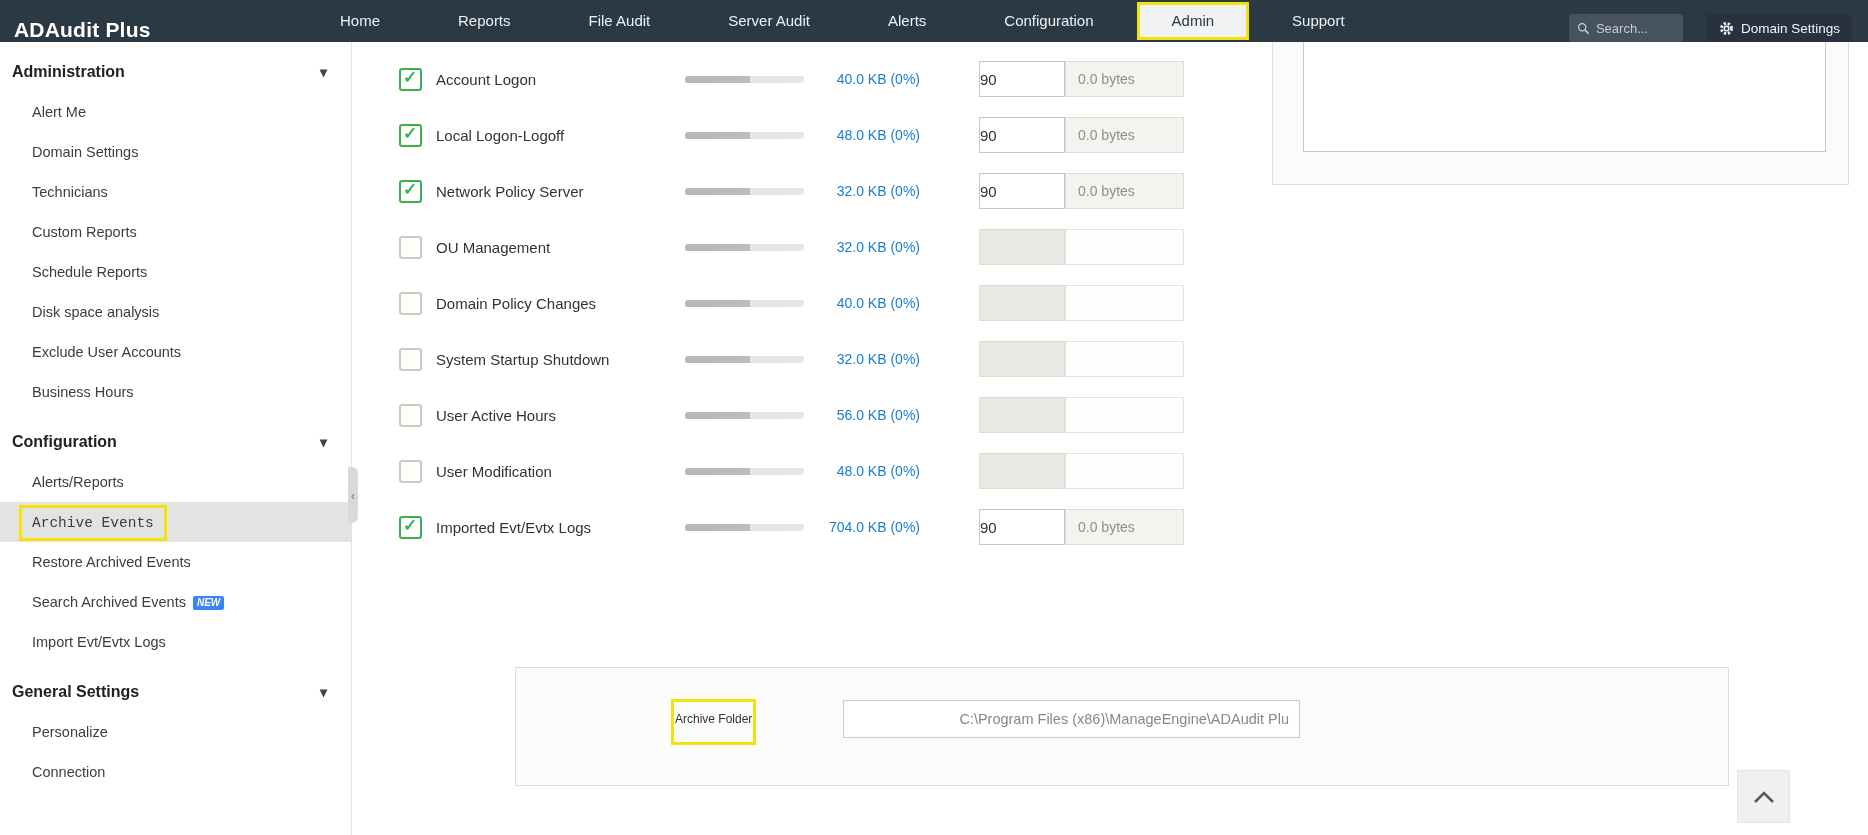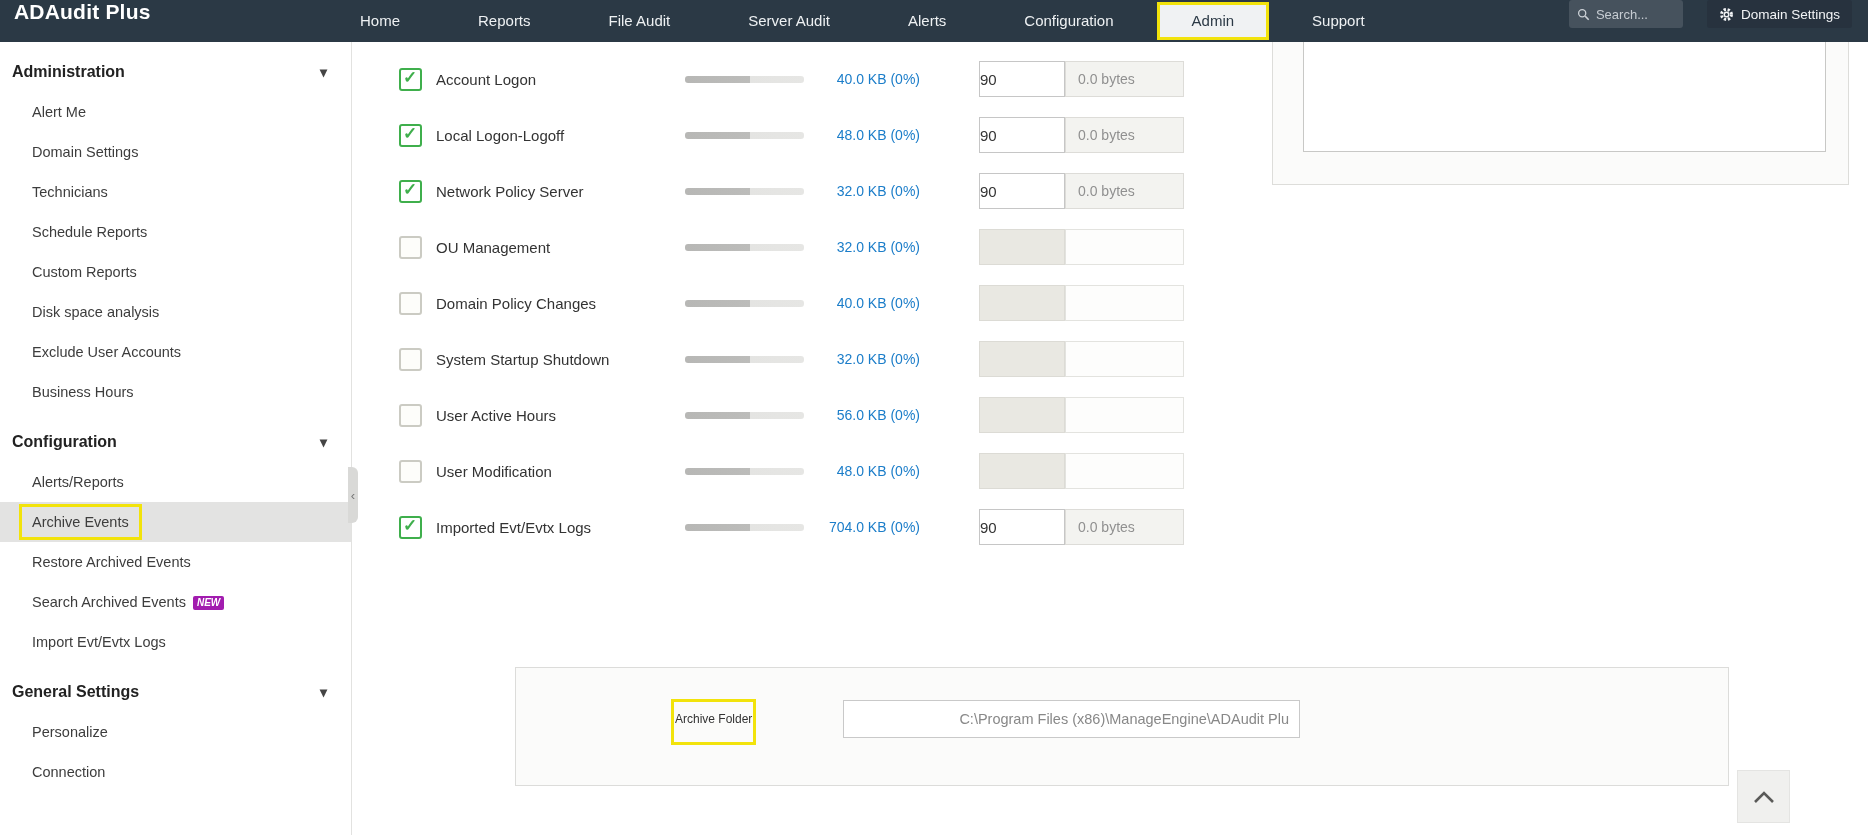--- a/index.html
+++ b/index.html
@@ -8,21 +8,21 @@
     position: relative;
     font-family: "Liberation Sans", sans-serif;
     background: #ffffff;
     overflow: hidden;
     color: #333;
   }
 
   
   .header {
     position: absolute; top:0; left:0; right:0; height:42px;
-    background:#2b3945; display:flex; align-items:flex-start;gap:20px;
+    background:#2b3945; display:flex; align-items:flex-end;
   }
   .logo {
     width:308px; padding-left:14px; color:#fff;
     font-size:21px; font-weight:bold; letter-spacing:.2px;
   }
   .nav { display:flex; align-items:center; gap:14px; height:42px; }
   .nav-item {
     padding:0 32px; height:42px; line-height:42px;
     color:#eef1f3; font-size:15px; cursor:pointer; white-space:nowrap;
   }
@@ -56,26 +56,26 @@
     font-size:16px; font-weight:bold; color:#222; cursor:pointer;
     display:flex; justify-content:space-between; align-items:center;
   }
   .side-header .chev { color:#444; font-size:14px; }
   .side-item {
     height:40px; line-height:40px; padding-left:32px; font-size:14.5px;
     color:#3d3d3d; cursor:pointer; white-space:nowrap;
   }
   .side-item.selected { background:#e3e3e2; }
   .badge {
-    display:inline-block; background:#a21caf; color:#fff; font-size:10px;
+    display:inline-block; background:#3b82f6; color:#fff; font-size:10px;
     font-weight:bold; font-style:italic; border-radius:2px; padding:2px 4px;
     margin-left:7px; line-height:10px; vertical-align:middle;
   }
   .annot { border:3px solid #f2e30b; }
-  .side-item .annot { display:inline-block; padding:0 10px; height:36px; line-height:30px; margin-left:-13px; }
+  .side-item .annot { display:inline-block; padding:0 10px; height:36px; line-height:30px; margin-left:-13px;font-family:Liberation Mono, monospace; }
   .collapse-handle {
     position:absolute; left:348px; top:467px; width:10px; height:56px;
     background:#d9d9d7; border-radius:0 6px 6px 0; display:flex;
     align-items:center; justify-content:center; color:#777; font-size:13px; cursor:pointer; z-index:5;
   }
 
   
   .rows { position:absolute; left:399px; top:51px; }
   .row { height:56px; display:flex; align-items:center; }
   .cb {
@@ -175,22 +175,22 @@
 </div>
 
 <div class="sidebar">
   <div class="side-header">
     <span>Administration</span>
     <span class="chev">▾</span>
   </div>
   <div class="side-item"><span>Alert Me</span></div>
   <div class="side-item"><span>Domain Settings</span></div>
   <div class="side-item"><span>Technicians</span></div>
+  <div class="side-item"><span>Custom Reports</span></div>
   <div class="side-item"><span>Schedule Reports</span></div>
-  <div class="side-item"><span>Custom Reports</span></div>
   <div class="side-item"><span>Disk space analysis</span></div>
   <div class="side-item"><span>Exclude User Accounts</span></div>
   <div class="side-item"><span>Business Hours</span></div>
 
   <div class="side-header">
     <span>Configuration</span>
     <span class="chev">▾</span>
   </div>
   <div class="side-item"><span>Alerts/Reports</span></div>
   <div class="side-item selected"><span class="annot">Archive Events</span></div>

